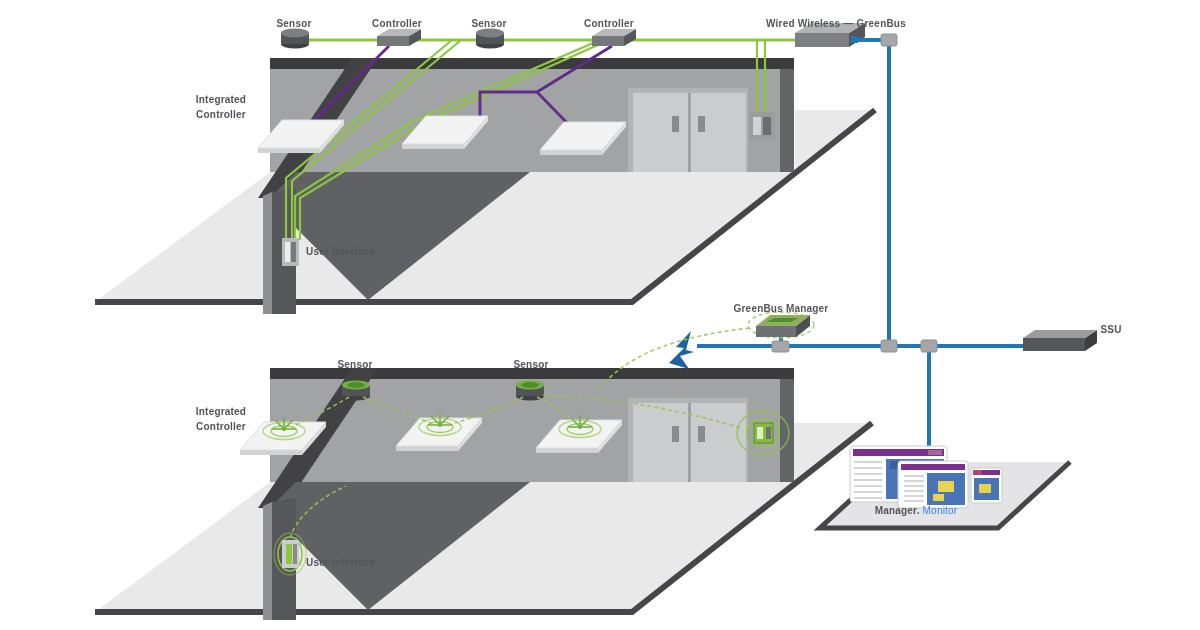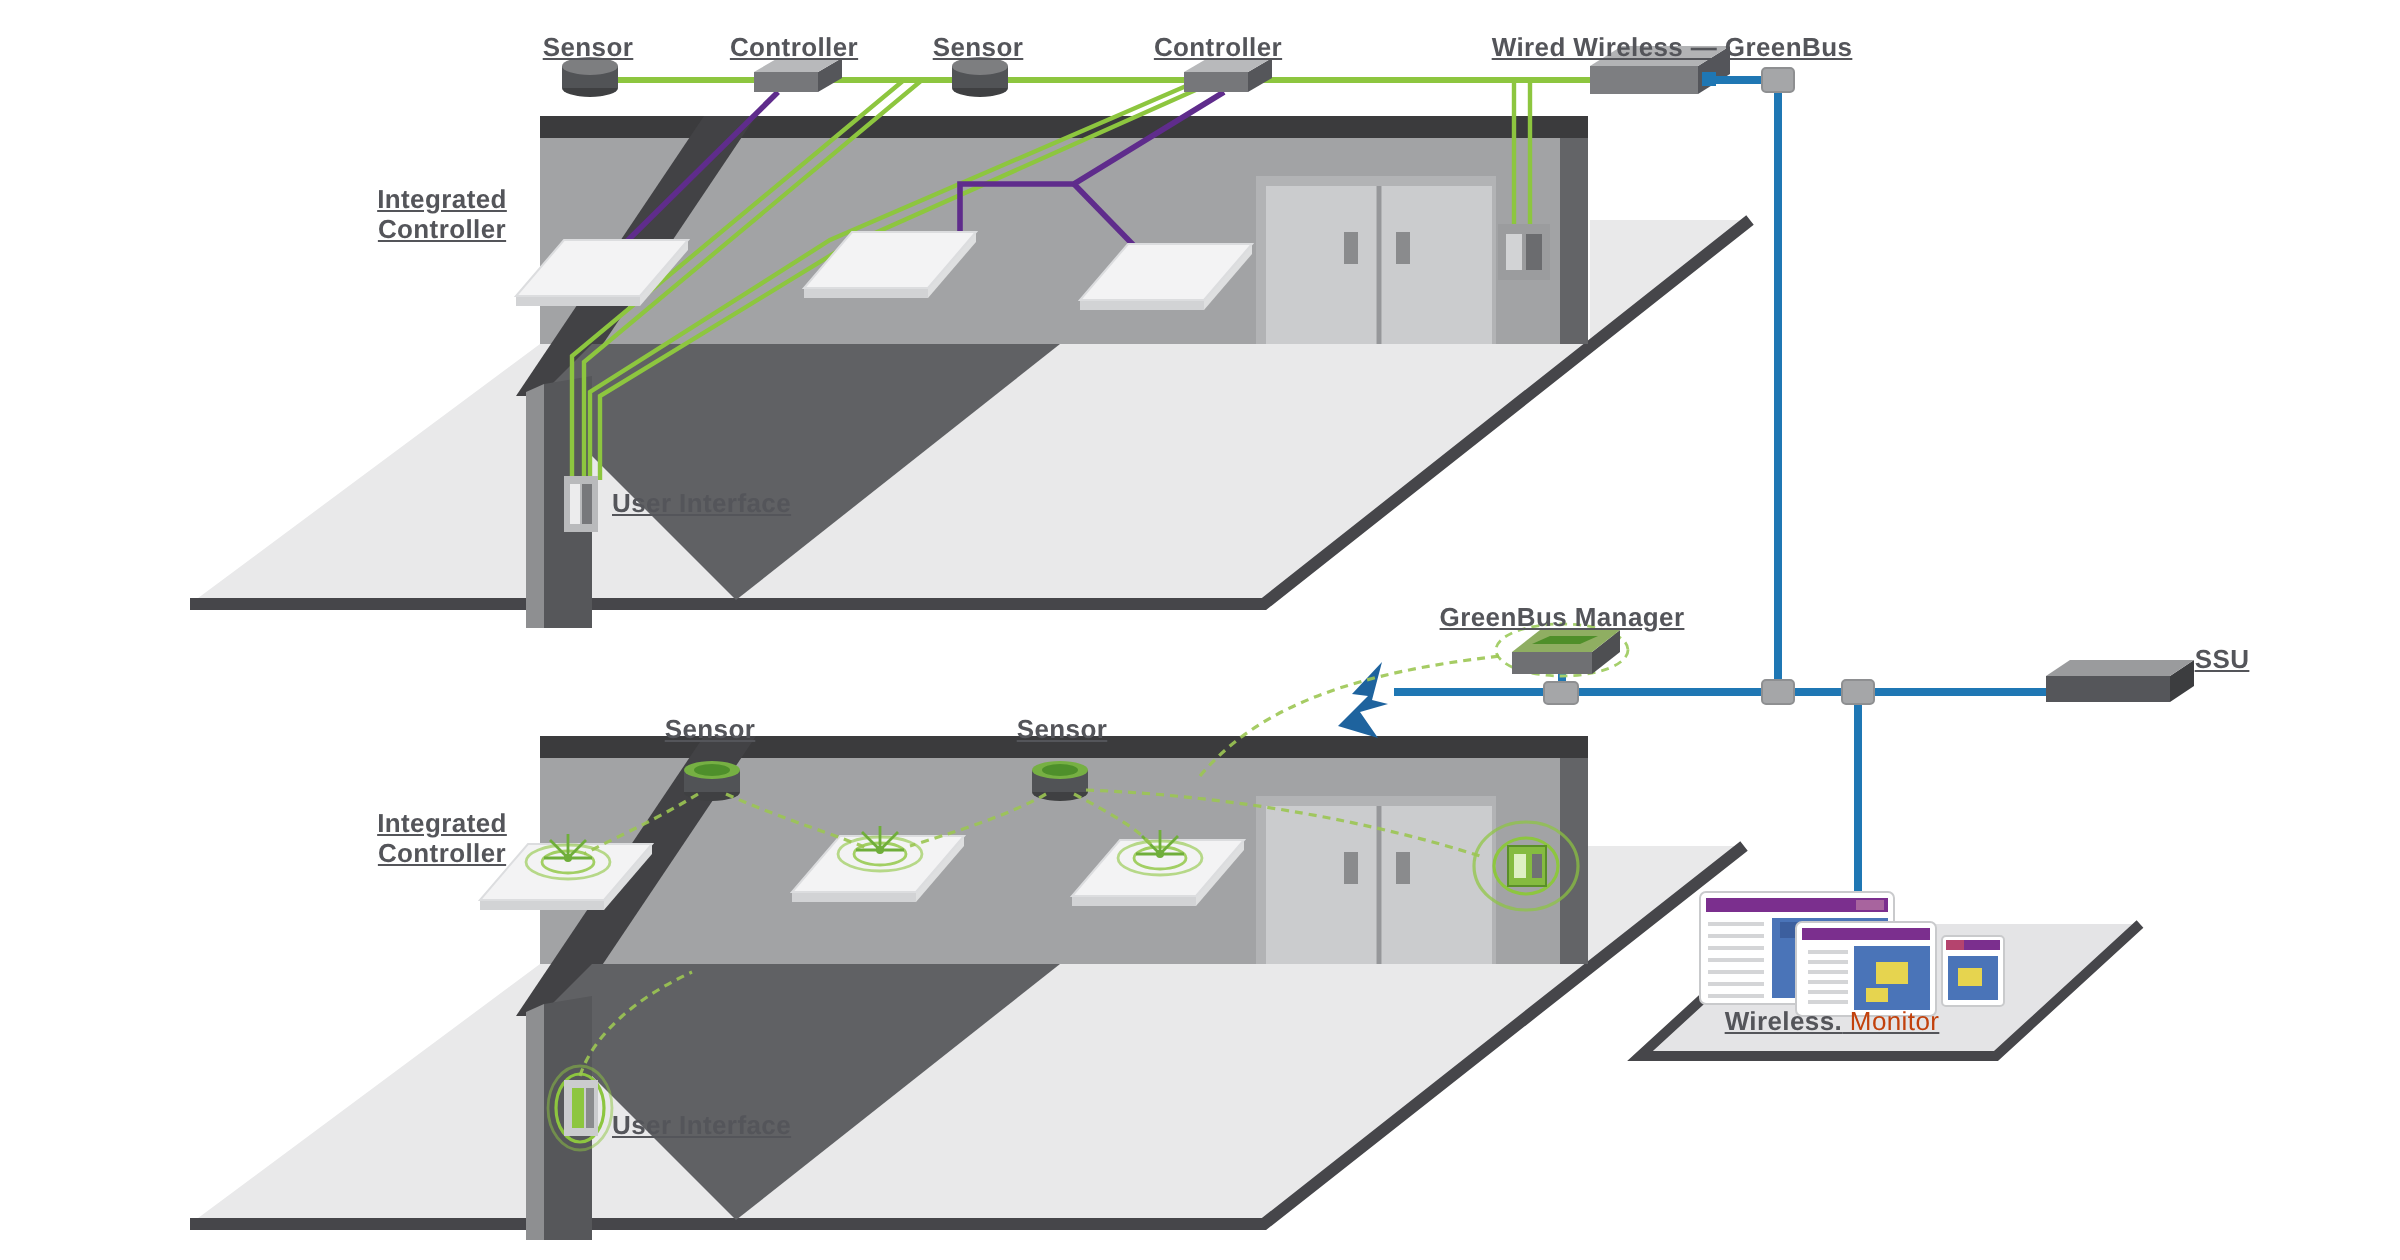--- a/index.html
+++ b/index.html
@@ -1,22 +1,22 @@
 <!DOCTYPE html>
 <html><head>
 <meta charset="utf-8">
 <style>
   html,body{margin:0;padding:0;background:#ffffff;}
   #stage{position:relative;width:1200px;height:630px;background:#ffffff;overflow:hidden;
          font-family:"Liberation Sans", sans-serif;}
   #scene{position:absolute;left:0;top:0;}
-  .lbl{position:absolute;font-size:13px;font-weight:bold;color:#54555a;letter-spacing:.2px;
-       white-space:nowrap;line-height:15px;text-decoration:underline;}
+  .lbl{position:absolute;font-size:10px;font-weight:bold;color:#54555a;letter-spacing:.2px;
+       white-space:nowrap;line-height:15px;}
   .lbl.center{transform:translateX(-50%);text-align:center;}
-  .lbl .light{font-weight:normal;color:#c2410c;}
+  .lbl .light{font-weight:normal;color:#3b82f6;}
 </style>
 </head>
 <body>
 
 <div id="stage">
 <svg id="scene" width="1200" height="630" viewBox="0 0 1200 630">
 
   <g>
     <polygon points="95,302 632,302 875,110 795,110 795,172 270,172" fill="#e9e9ea"></polygon>
     <path d="M95,302 L632,302 L875,110" stroke="#46464a" stroke-width="6" fill="none"></path>
@@ -291,14 +291,14 @@
 
   <div class="lbl center" style="left:355px;top:357px">Sensor</div>
   <div class="lbl center" style="left:531px;top:357px">Sensor</div>
 
   <div class="lbl center" style="left:221px;top:404px">
     <div>Integrated</div>
     <div>Controller</div>
   </div>
   <div class="lbl" style="left:306px;top:555px">User Interface</div>
 
-  <div class="lbl center" style="left:916px;top:503px"><span>Wireless.</span><span class="light"> Monitor</span></div>
+  <div class="lbl center" style="left:916px;top:503px"><span>Manager.</span><span class="light"> Monitor</span></div>
 </div>
 
 </body></html>

